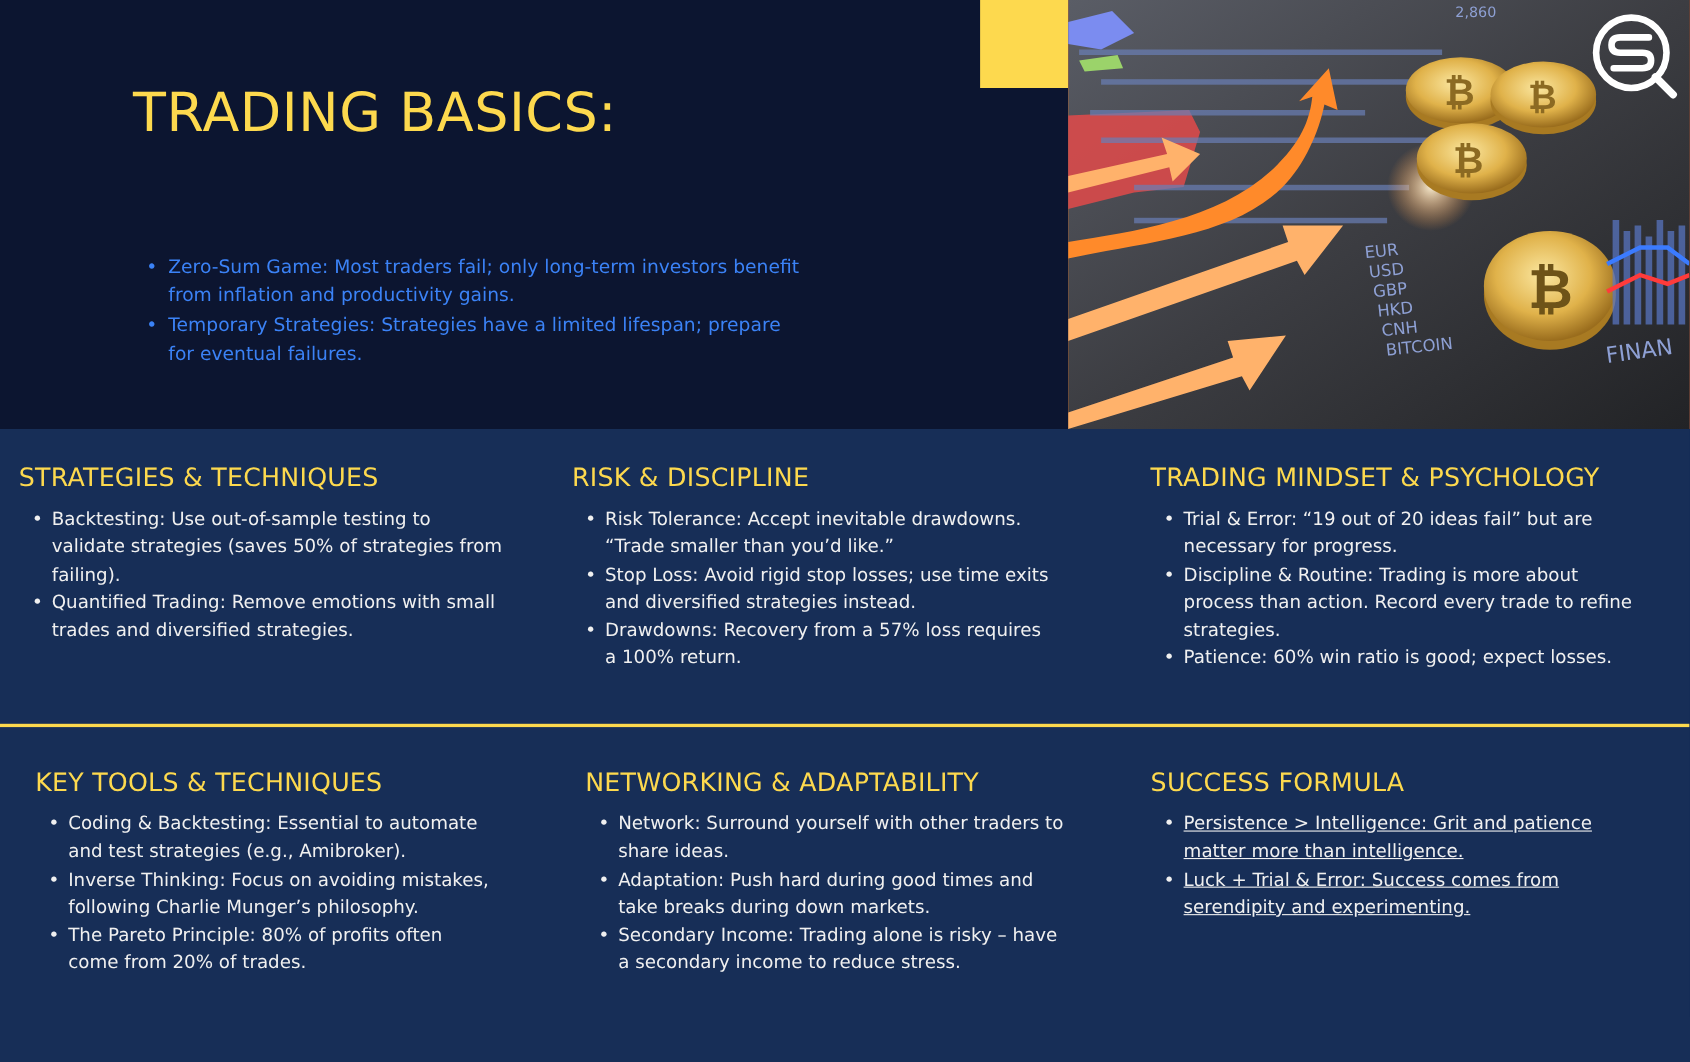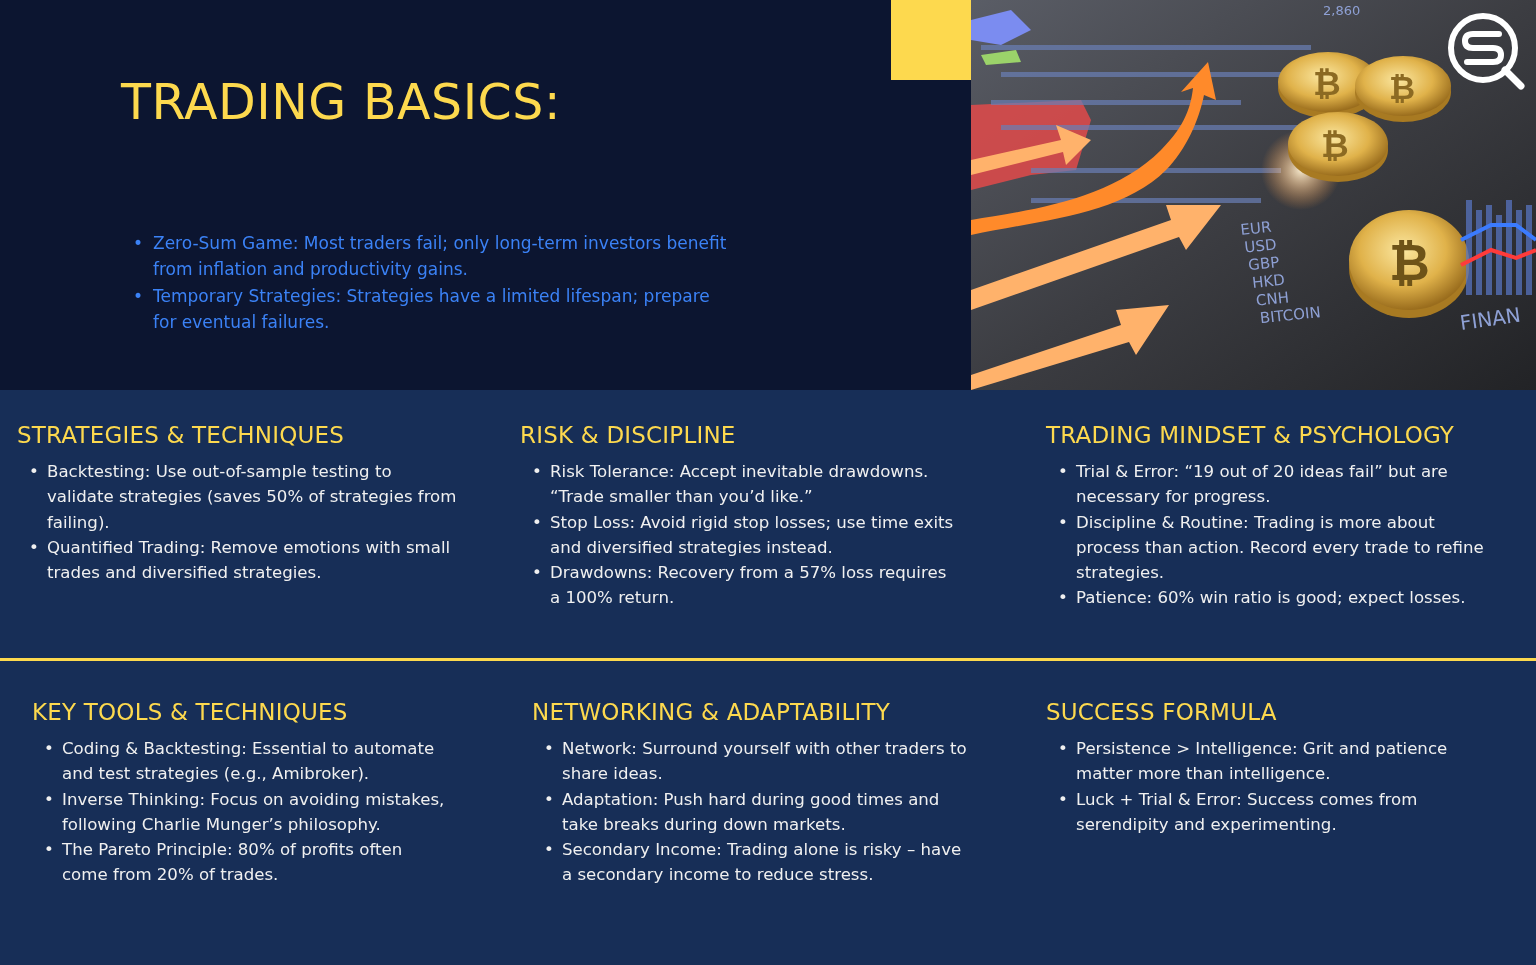--- a/index.html
+++ b/index.html
@@ -180,17 +180,17 @@
   <h2>NETWORKING &amp; ADAPTABILITY</h2>
   <ul style="width:440px;">
     <li>Network: Surround yourself with other traders to share ideas.</li>
     <li>Adaptation: Push hard during good times and take breaks during down markets.</li>
     <li>Secondary Income: Trading alone is risky – have a secondary income to reduce stress.</li>
   </ul>
 </div>
 
 <div class="section" style="left:1046px; top:698px;">
   <h2>SUCCESS FORMULA</h2>
-  <ul style="width:420px;">
+  <ul style="width:420px;text-decoration:underline;">
     <li>Persistence &gt; Intelligence: Grit and patience matter more than intelligence.</li>
     <li>Luck + Trial &amp; Error: Success comes from serendipity and experimenting.</li>
   </ul>
 </div>
 
 </body></html>

